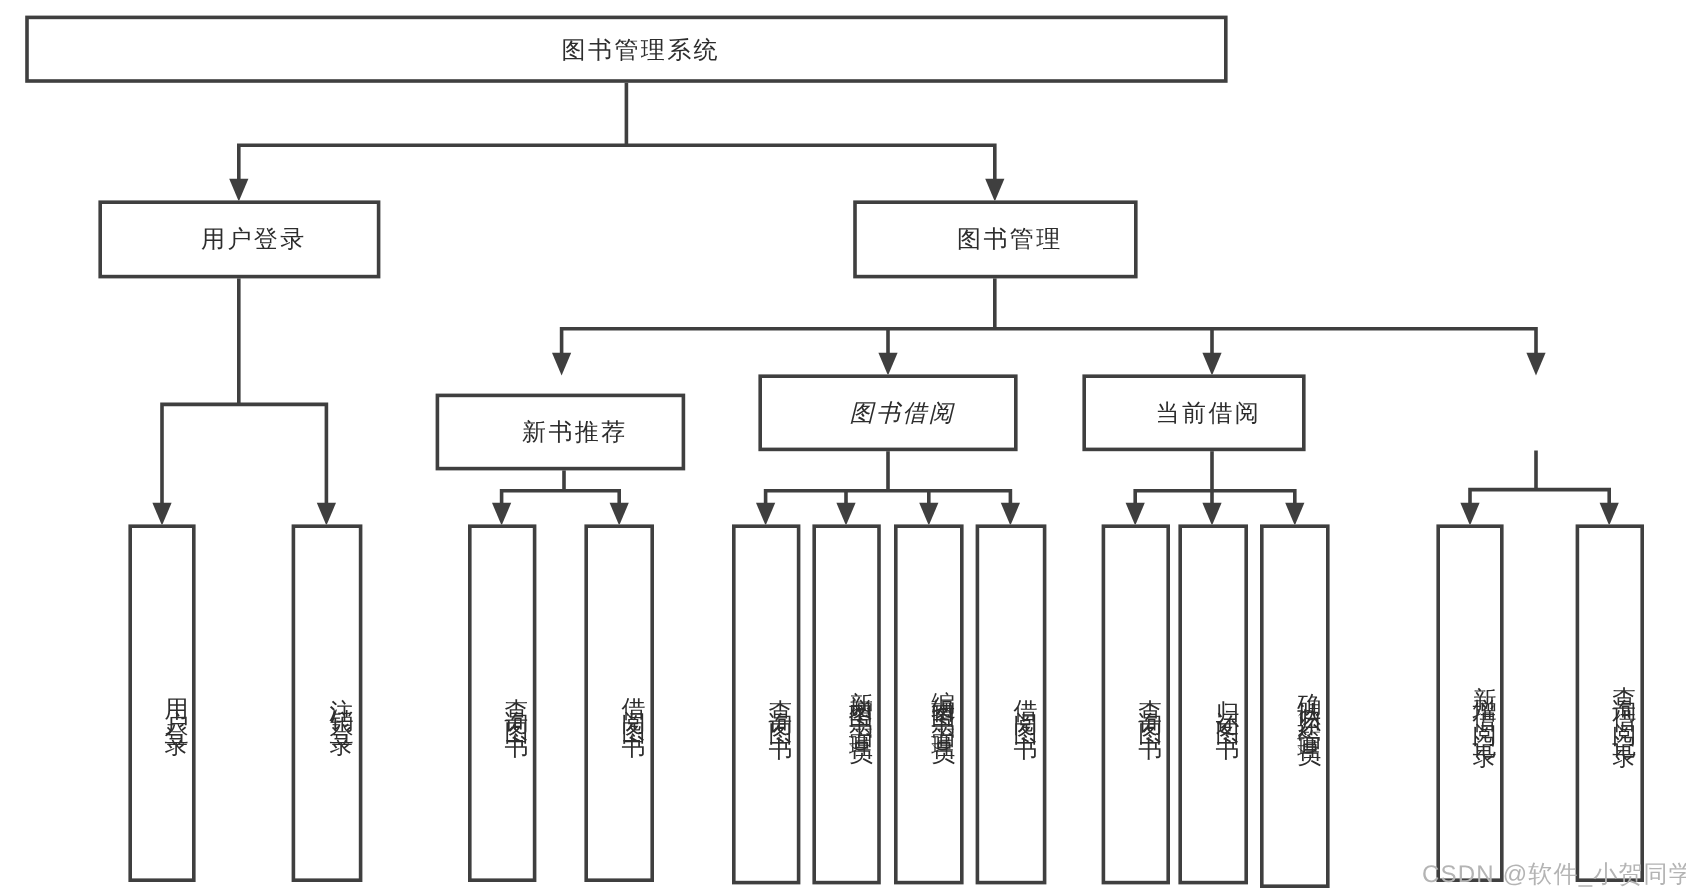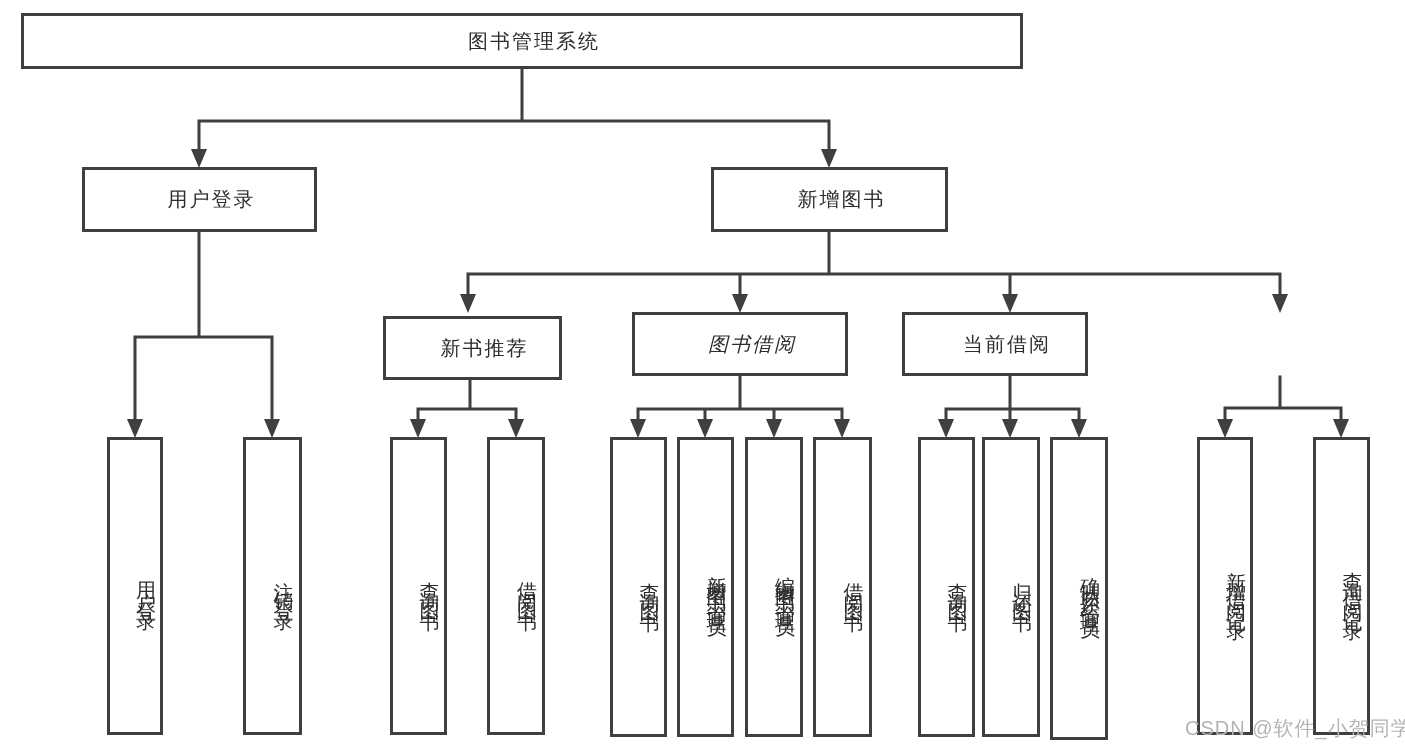--- a/index.html
+++ b/index.html
@@ -96,24 +96,24 @@
   </svg>
 
   <div class="node" style="left:21px; top:13px; width:1002px; height:56px;">
     <span>图书管理系统</span>
   </div>
 
   <div class="node" style="left:82px; top:167px; width:235px; height:65px;">
     <span>用户登录</span>
   </div>
   <div class="node" style="left:711px; top:167px; width:237px; height:65px;">
-    <span>新增图书</span>
+    <span>图书管理</span>
   </div>
 
-  <div class="node" style="left:363px; top:316px; width:179px; height:64px;margin-left:20px;">
+  <div class="node" style="left:363px; top:328px; width:208px; height:64px;">
     <span>新书推荐</span>
   </div>
   <div class="node" style="left:632px; top:312px; width:216px; height:64px;font-style:italic;">
     <span>图书借阅</span>
   </div>
   <div class="node" style="left:902px; top:312px; width:186px; height:64px;">
     <span>当前借阅</span>
   </div>
 
   <div class="node v" style="left:107px; top:437px; width:56px; height:298px;">

